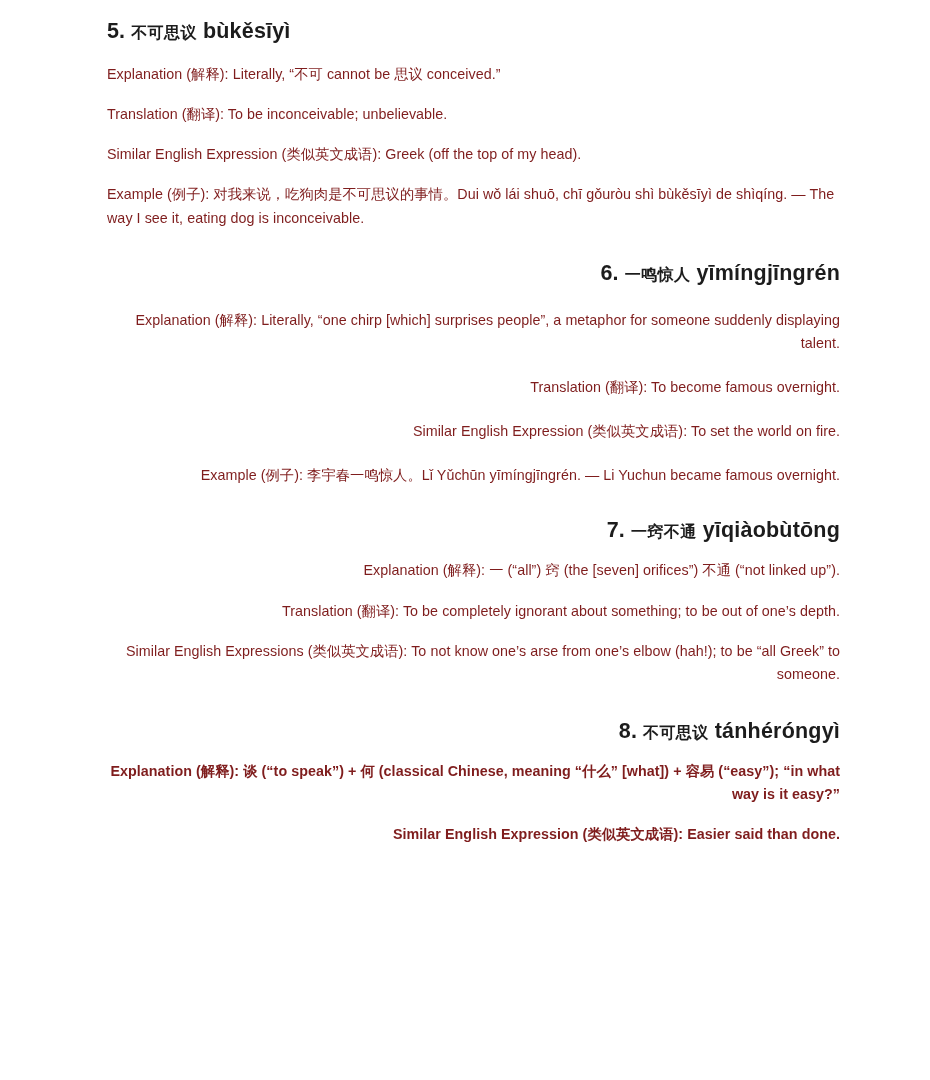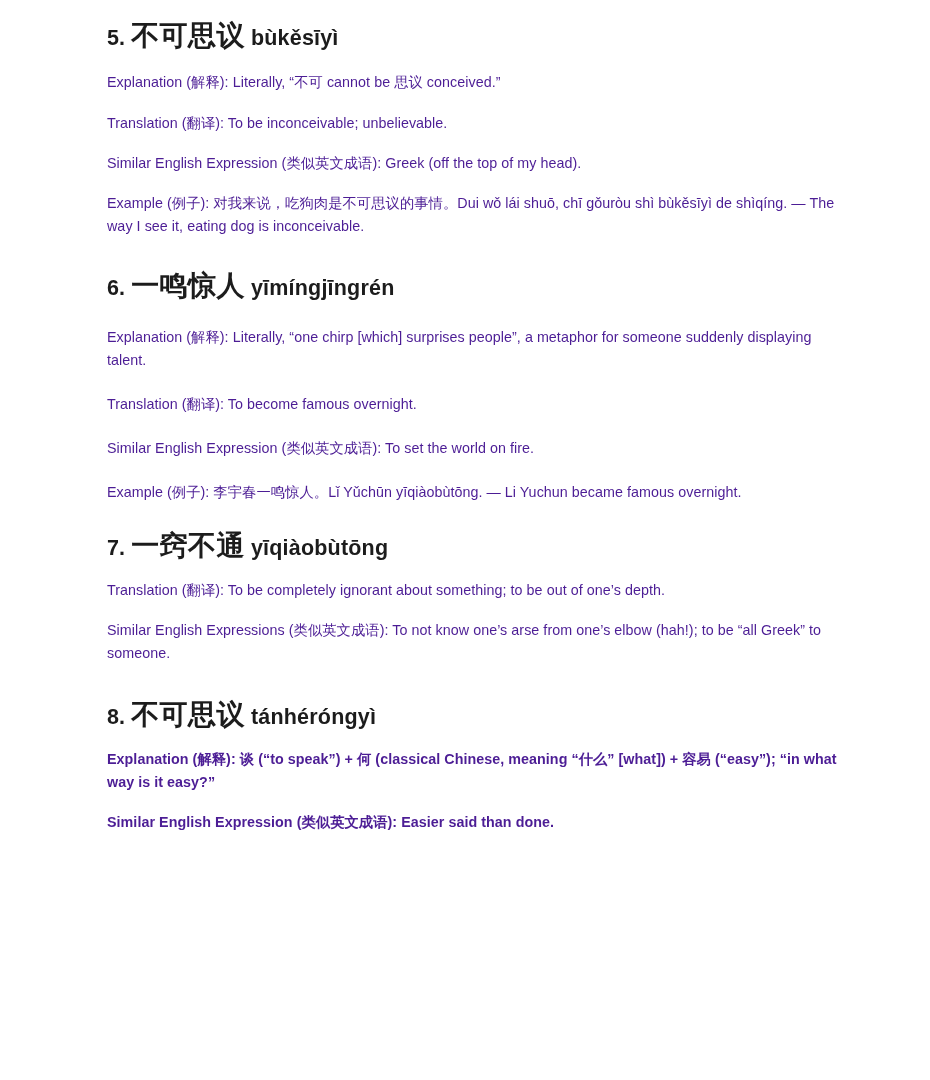--- a/index.html
+++ b/index.html
@@ -18,56 +18,57 @@
   .page {
     box-sizing: border-box;
     width: 930px;
     padding: 18px 90px 0 107px;
   }
   .entry {
     margin: 0;
   }
   .entry + .entry {
     margin-top: 24px;
+    text-align: right;
   }
   h2.idiom-heading {
     margin: 0 0 16px 0;
     padding: 0;
     font-size: 21.5px;
     line-height: 1.3;
     font-weight: bold;
     color: #1c1c1c;
     letter-spacing: 0.1px;
   }
   h2.idiom-heading .hz {
     font-family: Liberation Sans, sans-serif;
-    font-size: 28px;
+    font-size: 16px;
     letter-spacing: 0.4px;
   }
   h2.idiom-heading .py {
     letter-spacing: 0.2px;
   }
   p.field {
     margin: 0 0 15px 0;
     padding: 0;
     font-size: 14.3px;
     line-height: 1.62;
-    color: #4c1d95;
+    color: #7f1d1d;
     letter-spacing: 0.05px;
   }
   p.field:last-child {
     margin-bottom: 0;
   }
   .entry:nth-child(1) h2.idiom-heading { margin-bottom: 17px; }
   .sec7 p.field { margin-bottom: 17px; }
   .sec8 p.field { margin-bottom: 17px; font-weight: bold; }
   .sec5 p.field { margin-bottom: 17px; }
   .sec6 p.field { margin-bottom: 15px; margin-top: 21px; }
   .entry.sec6 { margin-top: 30px; }
-  .entry.sec7 { margin-top: 24px; }
+  .entry.sec7 { margin-top: 30px; }
   .entry.sec8 { margin-top: 32px; }
   .entry.sec7 h2.idiom-heading { margin-bottom: 14px; }
   .entry.sec8 h2.idiom-heading { margin-bottom: 14px; }
 </style>
 </head>
 <body>
 
 <div class="page">
 
   <section class="entry sec5">
@@ -76,25 +77,26 @@
     <p class="field"><span>Translation (翻译):</span><span> To be inconceivable; unbelievable.</span></p>
     <p class="field"><span>Similar English Expression (类似英文成语):</span><span> Greek (off the top of my head).</span></p>
     <p class="field"><span>Example (例子):</span><span> 对我来说，吃狗肉是不可思议的事情。Dui wǒ lái shuō, chī gǒuròu shì bùkěsīyì de shìqíng. — The way I see it, eating dog is inconceivable.</span></p>
   </section>
 
   <section class="entry sec6">
     <h2 class="idiom-heading"><span>6.</span> <span class="hz">一鸣惊人</span> <span class="py">yīmíngjīngrén</span></h2>
     <p class="field"><span>Explanation (解释):</span><span> Literally, “one chirp [which] surprises people”, a metaphor for someone suddenly displaying talent.</span></p>
     <p class="field"><span>Translation (翻译):</span><span> To become famous overnight.</span></p>
     <p class="field"><span>Similar English Expression (类似英文成语):</span><span> To set the world on fire.</span></p>
-    <p class="field"><span>Example (例子):</span><span> 李宇春一鸣惊人。Lǐ Yǔchūn yīqiàobùtōng. — Li Yuchun became famous overnight.</span></p>
+    <p class="field"><span>Example (例子):</span><span> 李宇春一鸣惊人。Lǐ Yǔchūn yīmíngjīngrén. — Li Yuchun became famous overnight.</span></p>
   </section>
 
   <section class="entry sec7">
     <h2 class="idiom-heading"><span>7.</span> <span class="hz">一窍不通</span> <span class="py">yīqiàobùtōng</span></h2>
+    <p class="field"><span>Explanation (解释):</span><span> 一 (“all”) 窍 (the [seven] orifices”) 不通 (“not linked up”).</span></p>
     <p class="field"><span>Translation (翻译):</span><span> To be completely ignorant about something; to be out of one’s depth.</span></p>
     <p class="field"><span>Similar English Expressions (类似英文成语):</span><span> To not know one’s arse from one’s elbow (hah!); to be “all Greek” to someone.</span></p>
   </section>
 
   <section class="entry sec8">
     <h2 class="idiom-heading"><span>8.</span> <span class="hz">不可思议</span> <span class="py">tánhéróngyì</span></h2>
     <p class="field"><span>Explanation (解释):</span><span> 谈 (“to speak”) + 何 (classical Chinese, meaning “什么” [what]) + 容易 (“easy”); “in what way is it easy?”</span></p>
     <p class="field"><span>Similar English Expression (类似英文成语):</span><span> Easier said than done.</span></p>
   </section>
 

